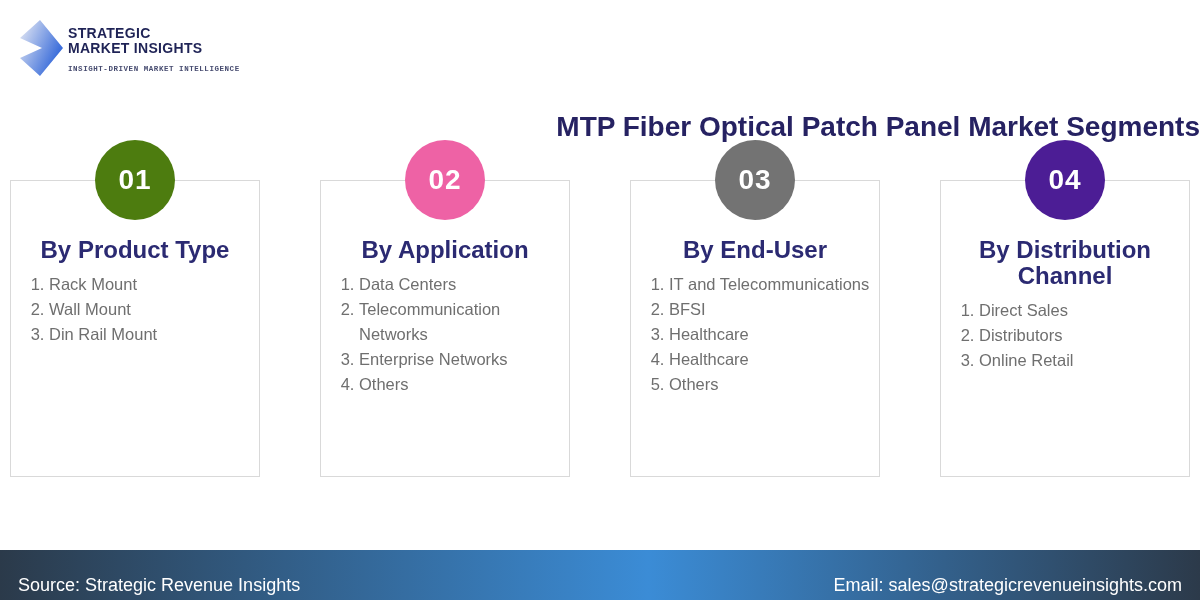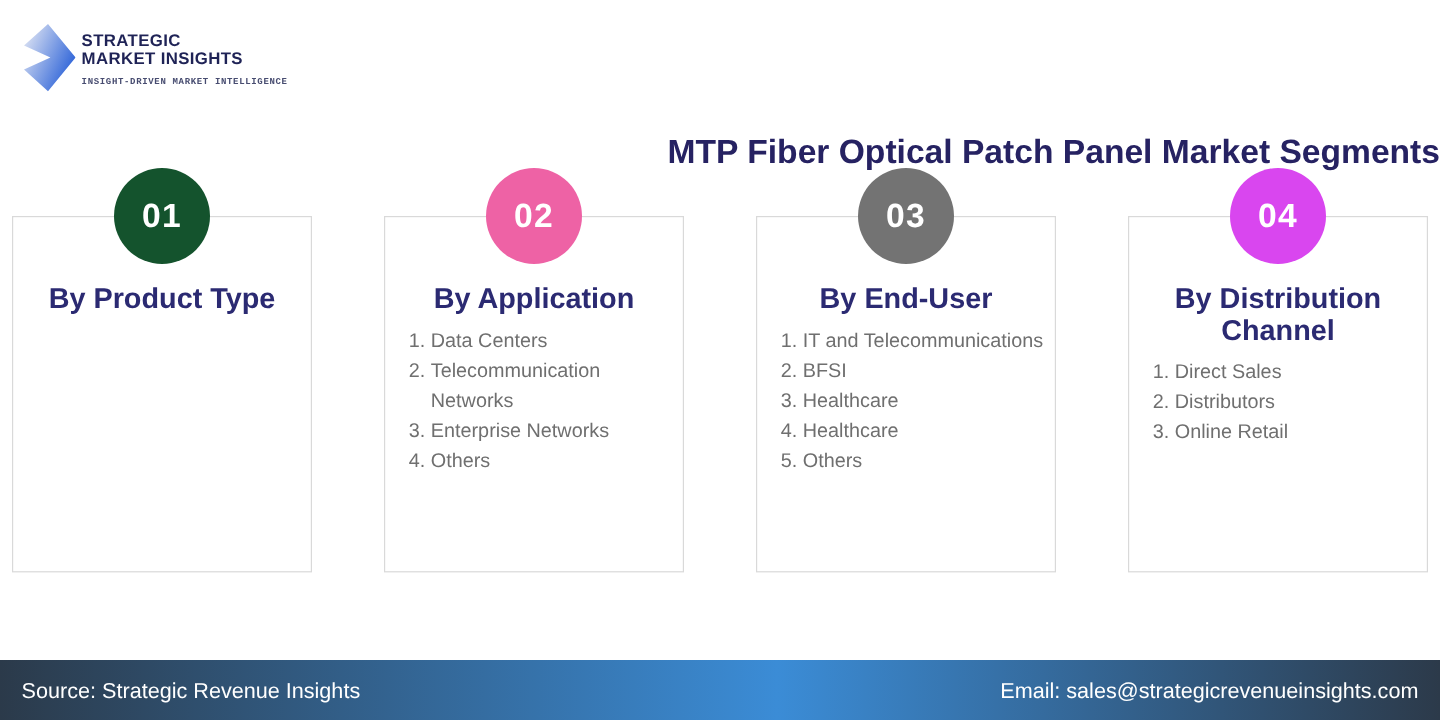--- a/index.html
+++ b/index.html
@@ -51,22 +51,22 @@
   .card ol {
     margin:9px 0 0; padding:0 8px 0 38px;
     color:#6f6f6f; font-size:16.5px; line-height:25px;
   }
   .card ol li::marker { color:#6f6f6f; }
 
   
   .footer {
     position:absolute; left:0; bottom:0; width:100%; height:50px;
     background:linear-gradient(90deg,#2b3a4a 0%,#3b8cd6 54%,#2c3a4a 100%);
-    display:flex; align-items:flex-start; justify-content:space-between;
-    box-sizing:border-box; padding:16px 18px;
+    display:flex; align-items:flex-end; justify-content:space-between;
+    box-sizing:border-box; padding:4px 18px;
     color:#ffffff; font-size:18px;
   }
 </style>
 </head>
 <body>
 
 <div class="logo">
   <svg viewBox="0 0 44 58">
     <defs>
       <linearGradient id="chev" x1="0%" y1="0%" x2="100%" y2="60%">
@@ -81,22 +81,27 @@
     <div class="logo-name">MARKET INSIGHTS</div>
     <div class="logo-tagline">INSIGHT-DRIVEN MARKET INTELLIGENCE</div>
   </div>
 </div>
 
 <h1 class="page-title">MTP Fiber Optical Patch Panel Market Segments</h1>
 
 <div class="cards">
 
   <div class="card">
-    <div class="circle" style="background: #14532d;">01</div>
+    <div class="circle" style="background: #4d7c0f;">01</div>
     <div class="card-heading">By Product Type</div>
+    <ol>
+      <li>Rack Mount</li>
+      <li>Wall Mount</li>
+      <li>Din Rail Mount</li>
+    </ol>
   </div>
 
   <div class="card">
     <div class="circle" style="background: rgb(238, 98, 165);">02</div>
     <div class="card-heading">By Application</div>
     <ol>
       <li>Data Centers</li>
       <li>Telecommunication Networks</li>
       <li>Enterprise Networks</li>
       <li>Others</li>
@@ -109,21 +114,21 @@
     <ol>
       <li>IT and Telecommunications</li>
       <li>BFSI</li>
       <li>Healthcare</li>
       <li>Healthcare</li>
       <li>Others</li>
     </ol>
   </div>
 
   <div class="card">
-    <div class="circle" style="background: #d946ef;">04</div>
+    <div class="circle" style="background: #4c1d95;">04</div>
     <div class="card-heading">By Distribution Channel</div>
     <ol>
       <li>Direct Sales</li>
       <li>Distributors</li>
       <li>Online Retail</li>
     </ol>
   </div>
 
 </div>
 

